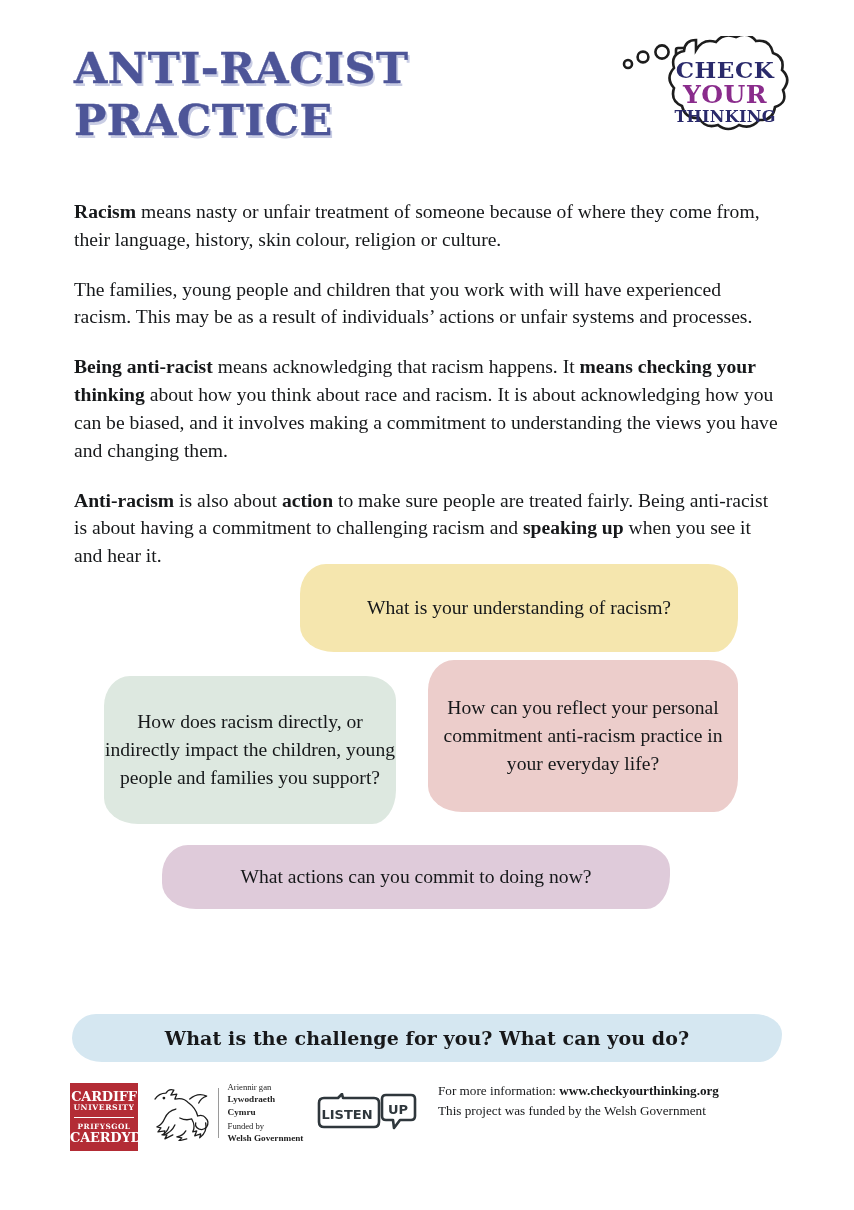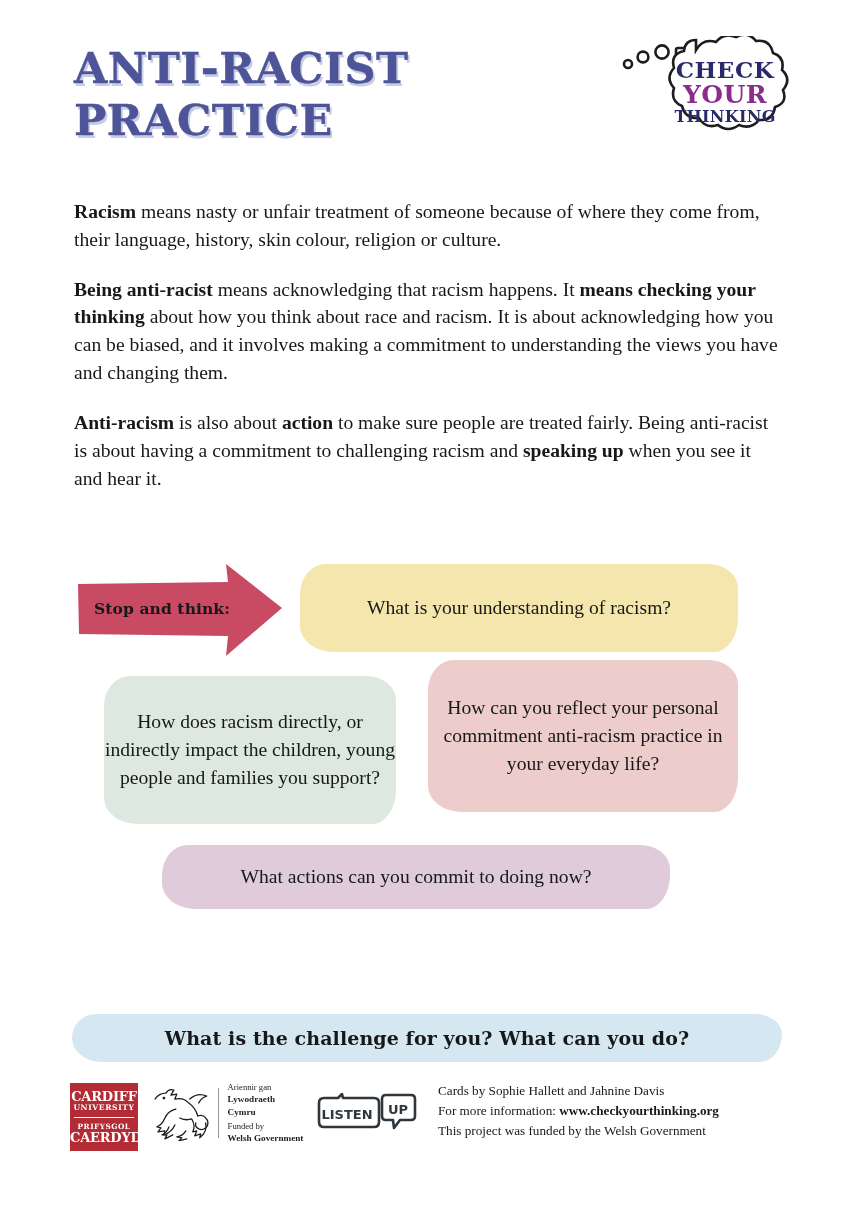--- a/index.html
+++ b/index.html
@@ -315,35 +315,32 @@
       <span class="logo-line3">THINKING</span>
     </div>
   </div>
 </div>
 
 <div class="body-copy">
   <p>
     <b>Racism</b><span> means nasty or unfair treatment of someone because of where they come from, their language, history, skin colour, religion or culture.</span>
   </p>
   <p>
+    <span>The families, young people and children that you work with will have experienced racism. This may be as a result of individuals’ actions or unfair systems and processes.</span>
+  </p>
+  <p>
     <b>Being anti-racist</b><span> means acknowledging that racism happens. It </span><b>means checking your thinking</b><span> about how you think about race and racism. It is about acknowledging how you can be biased, and it involves making a commitment to understanding the views you have and changing them.</span>
   </p>
   <p>
     <b>Anti-racism</b><span> is also about </span><b>action</b><span> to make sure people are treated fairly. Being anti-racist is about having a commitment to challenging racism and </span><b>speaking up</b><span> when you see it and hear it.</span>
   </p>
 </div>
 
 <div class="prompts">
 
-  <div class="arrow-wrap">
-    <svg width="208" height="96" viewBox="0 0 208 96">
-      <path d="M2 22 L152 20 L150 2 L206 46 L150 94 L152 74 L3 72 Z" fill="#c94a63"></path>
-    </svg>
-    <div class="arrow-label">Stop and think:</div>
-  </div>
 
   <div class="blob blob-yellow">
     <span>What is your understanding of racism?</span>
   </div>
 
   <div class="blob blob-green">
     <span>How does racism directly, or indirectly impact the children, young people and families you support?</span>
   </div>
 
   <div class="blob blob-pink">
@@ -400,22 +397,19 @@
         <path d="M3 10 q0 -5 5 -5 h14 l4 -4 l1 4 h31 q5 0 5 5 v19 q0 5 -5 5 h-50 q-5 0 -5 -5 z"></path>
         <path d="M66 6 q0 -4 4 -4 h25 q4 0 4 4 v17 q0 4 -4 4 h-11 l-6 8 l-1 -8 h-7 q-4 0 -4 -4 z"></path>
       </g>
       <text x="31" y="26" font-family="DejaVu Sans, sans-serif" font-size="13" font-weight="bold" fill="#2f373c" text-anchor="middle">LISTEN</text>
       <text x="82" y="21" font-family="DejaVu Sans, sans-serif" font-size="13" font-weight="bold" fill="#2f373c" text-anchor="middle">UP</text>
     </svg>
   </div>
 
   <div class="credits">
     <div>
-      <span>Cards by Sophie Hallett and Jahnine Davis</span>
-    </div>
-    <div>
       <span>For more information: </span><b>www.checkyourthinking.org</b>
     </div>
     <div>
       <span>This project was funded by the Welsh Government</span>
     </div>
   </div>
 </div>
 
 </body></html>

